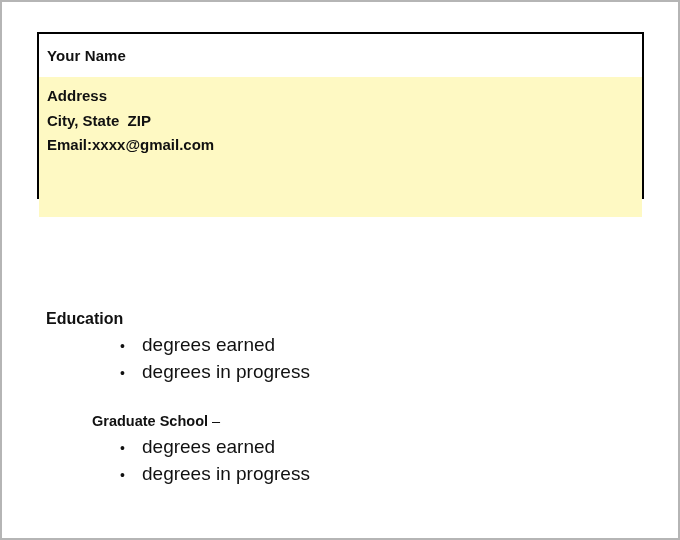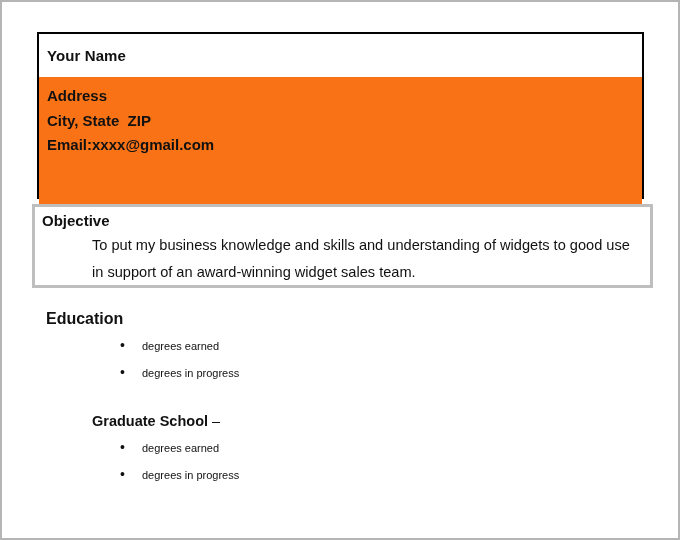--- a/index.html
+++ b/index.html
@@ -40,21 +40,21 @@
   }
   .name-title {
     font-size: 15px;
     font-weight: bold;
     letter-spacing: 0.1px;
     text-align: center;
   }
   .contact-block {
     height: 140px;
     box-sizing: border-box;
-    background: #f97316;
+    background: #fef9c3;
     padding: 7px 7px 0 8px;
   }
   .contact-line {
     font-size: 15px;
     font-weight: bold;
     line-height: 24.5px;
     white-space: pre-wrap;
   }
 
   
@@ -114,43 +114,39 @@
     margin-left: 28px;
     margin-top: 10px;
     line-height: 16px;
   }
   .bullet {
     flex: 0 0 22px;
     width: 22px;
     font-size: 14px;
   }
   .bullet-text {
-    font-size: 11px;
+    font-size: 19px;
   }
 </style>
 </head>
 <body>
 
 <div class="page">
 
   <div class="name-card">
     <div class="name-header">
       <span class="name-title">Your Name</span>
     </div>
     <div class="contact-block">
       <div class="contact-line">Address</div>
       <div class="contact-line">City, State  ZIP</div>
       <div class="contact-line">Email:xxxx@gmail.com</div>
     </div>
   </div>
 
-  <div class="objective-box">
-    <div class="objective-heading">Objective</div>
-    <div class="objective-text">To put my business knowledge and skills and understanding of widgets to good use in support of an award-winning widget sales team.</div>
-  </div>
 
   <div class="education-section">
     <div class="education-heading">Education</div>
 
     <div class="school">
       <div class="bullet-row">
         <span class="bullet">•</span>
         <span class="bullet-text">degrees earned</span>
       </div>
       <div class="bullet-row">

